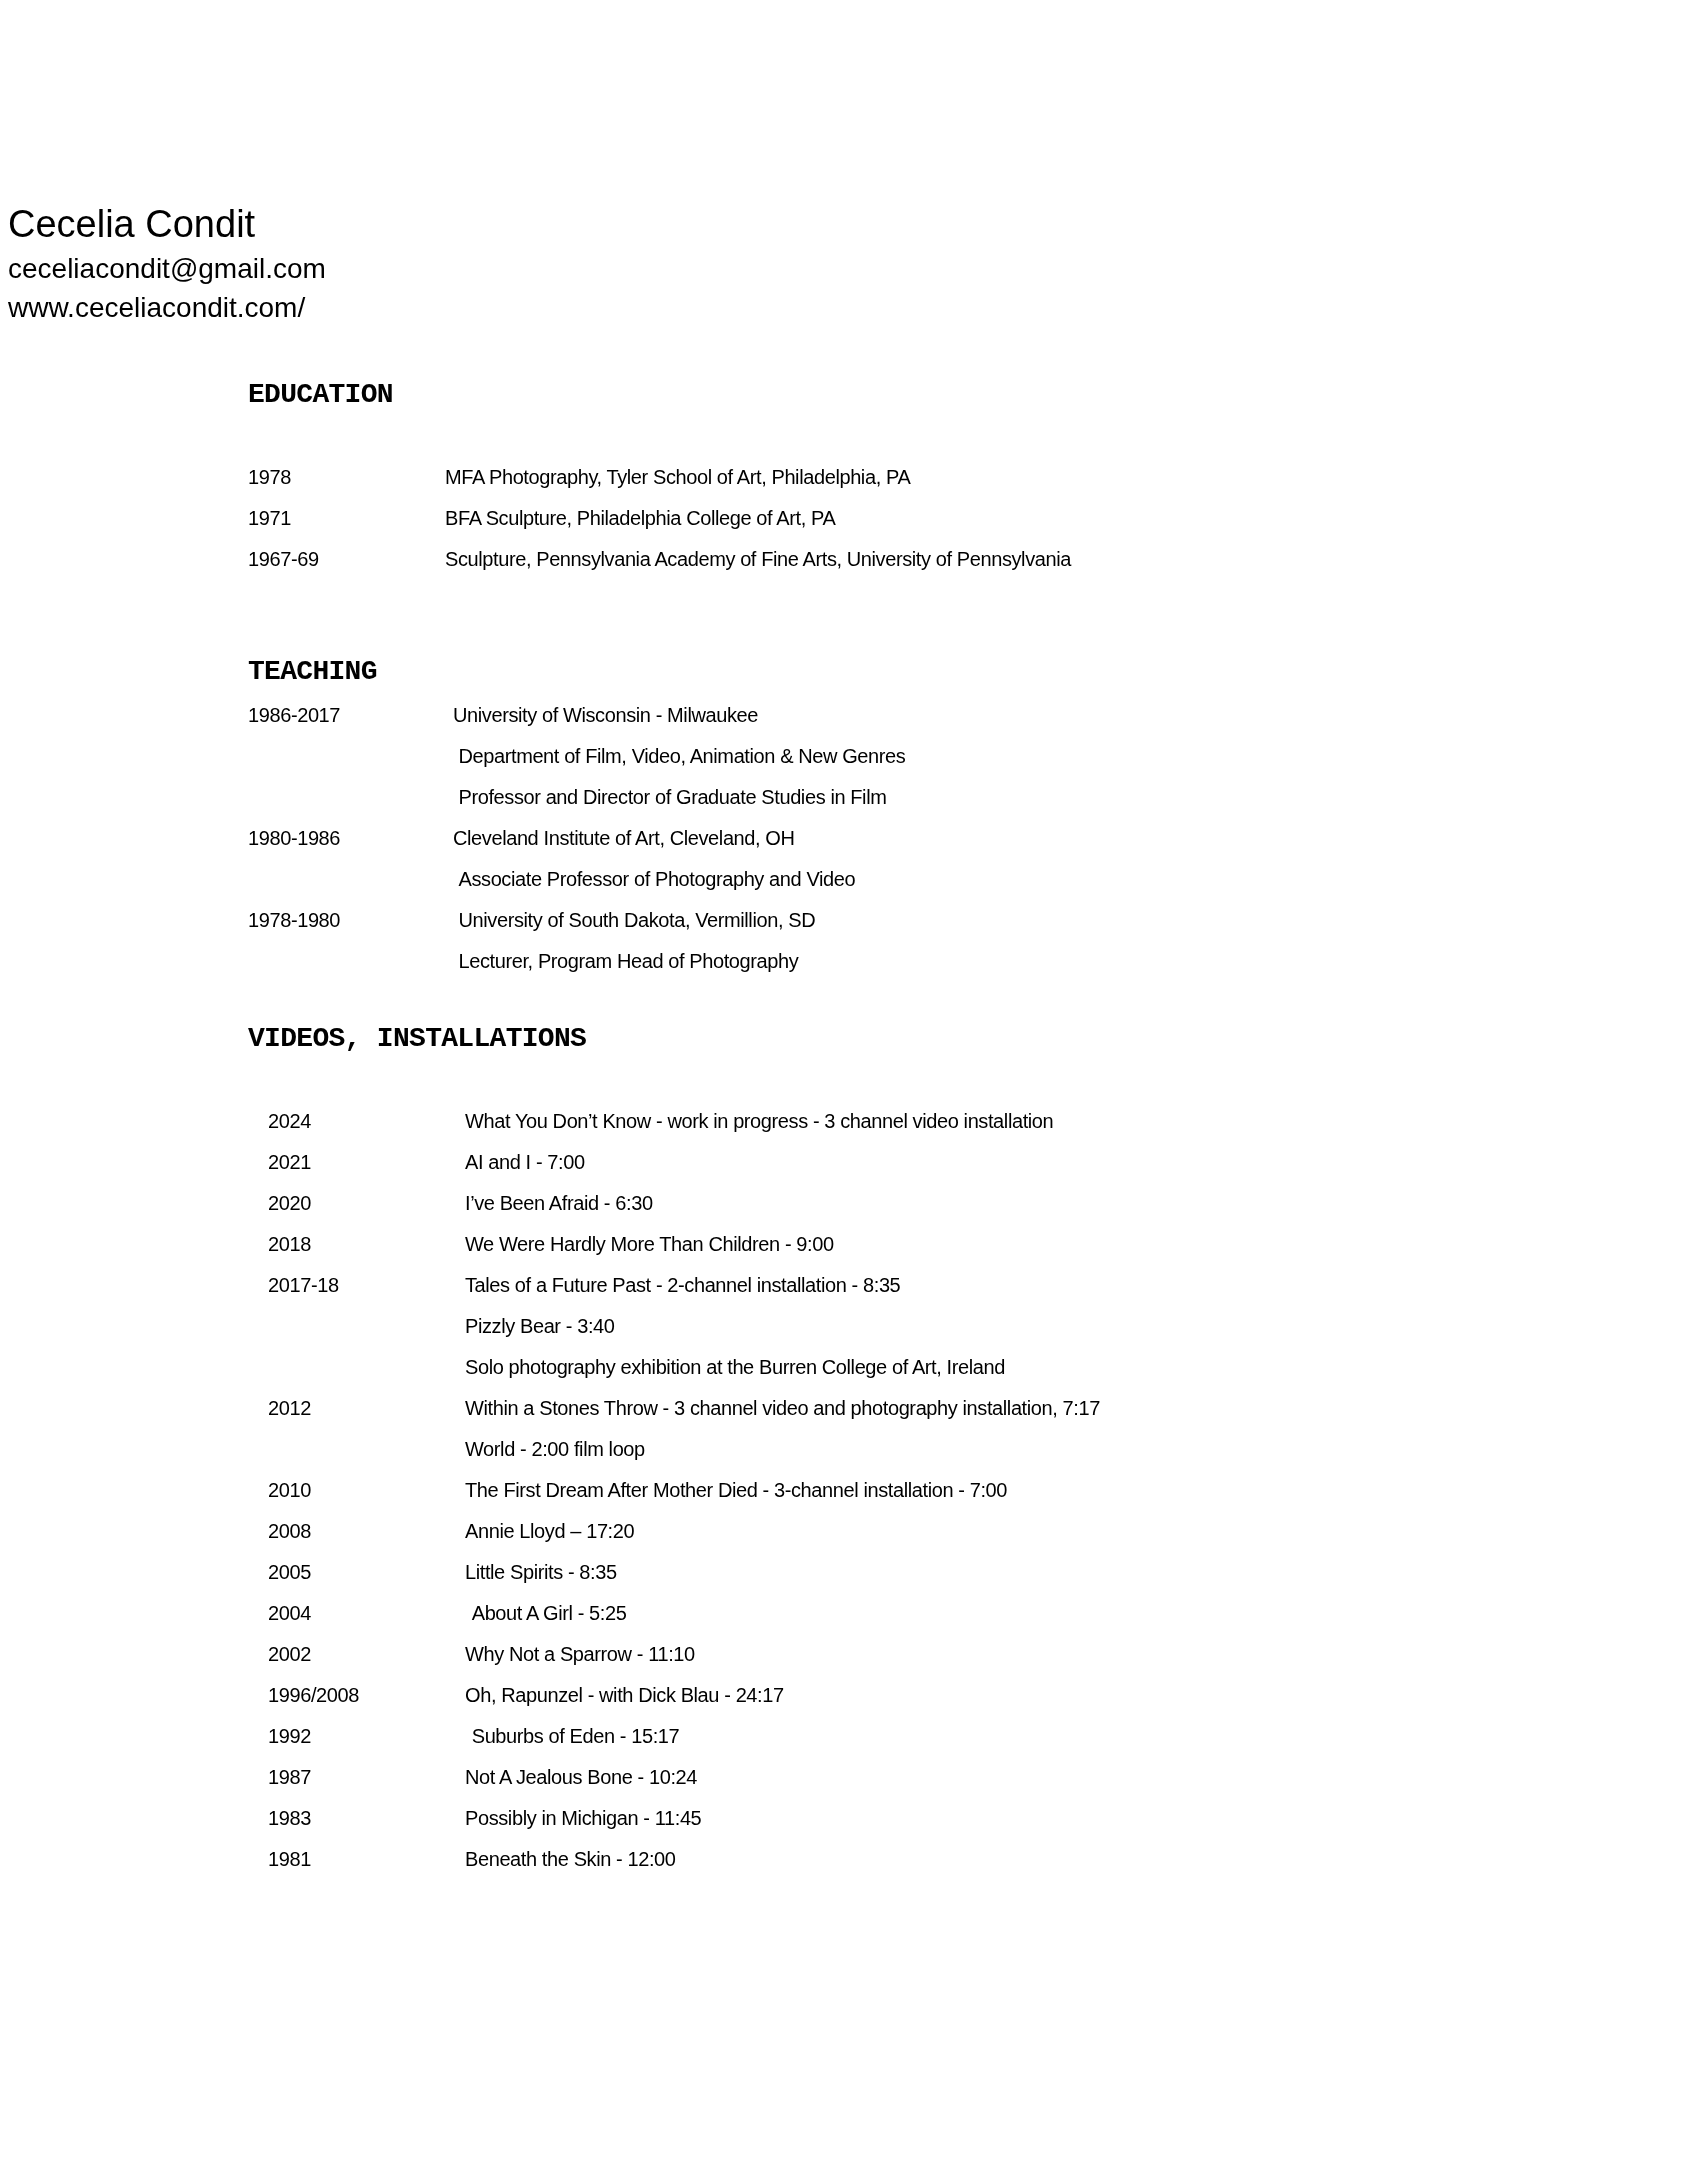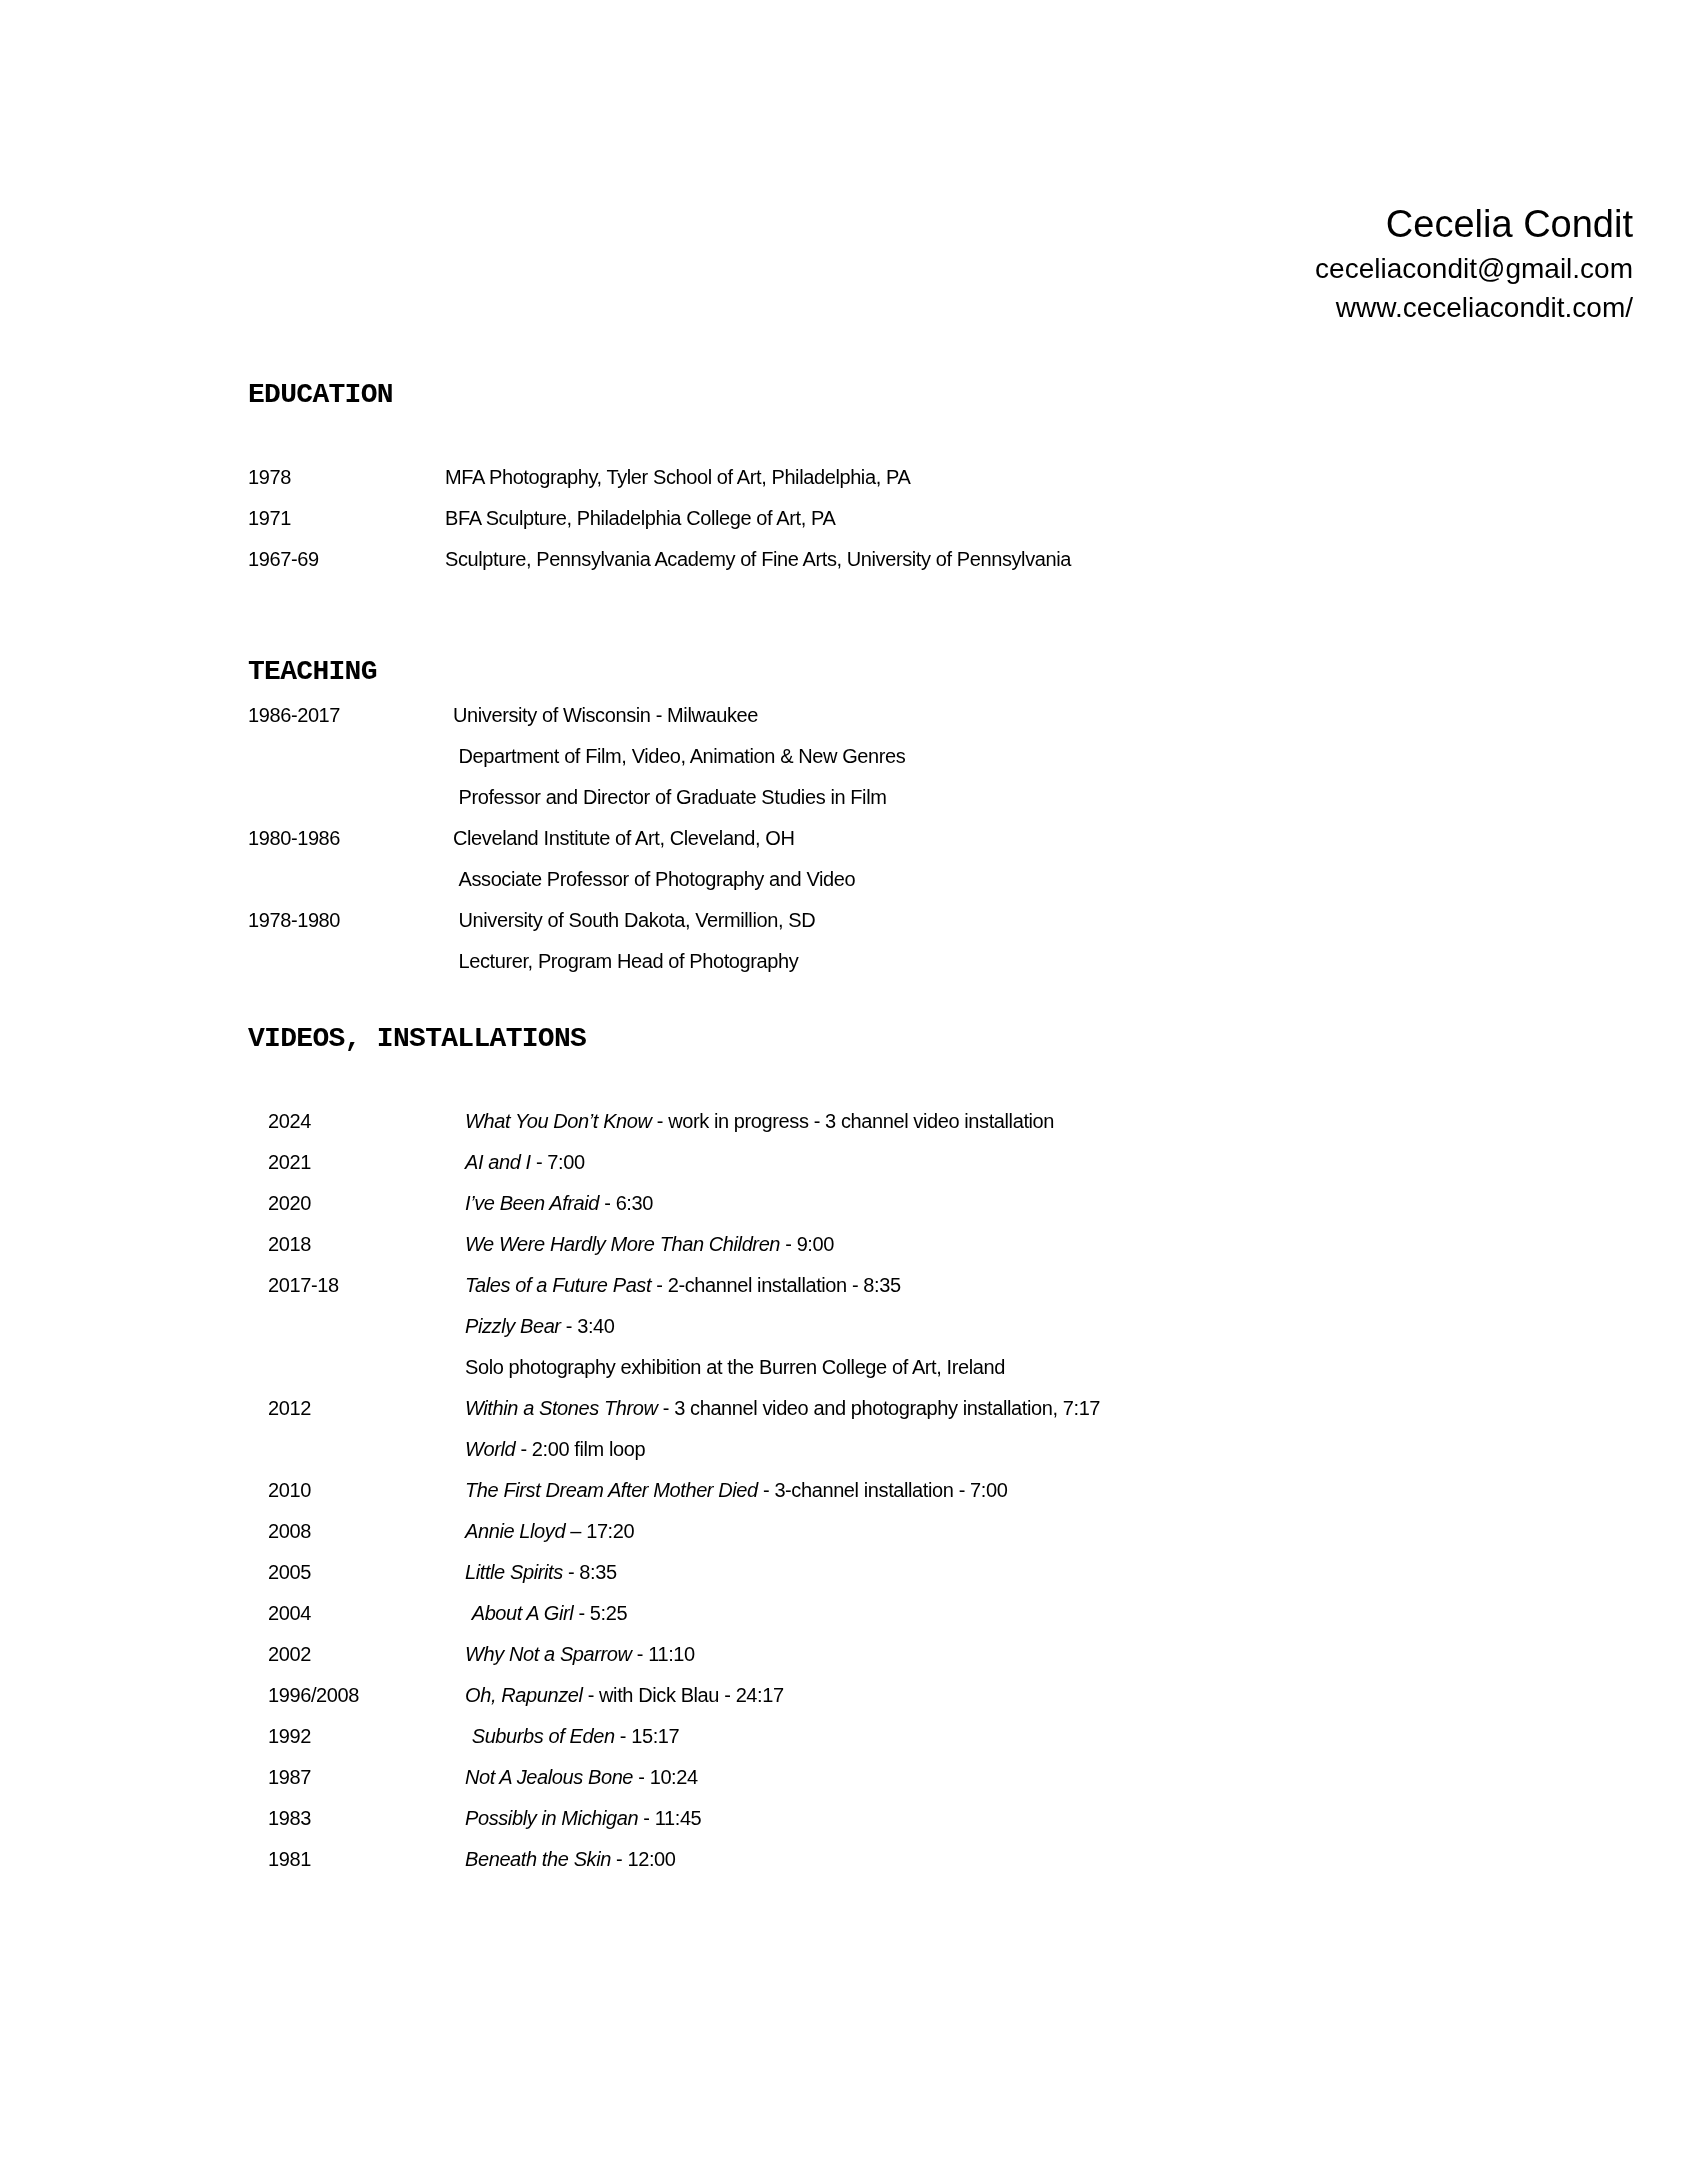--- a/index.html
+++ b/index.html
@@ -2,34 +2,34 @@
 <html style="font-size:10.8px"><head>
 <meta charset="utf-8">
 <style>
   html, body { margin: 0; padding: 0; background: #ffffff; }
   body {
     width: 1687px; height: 2183px; position: relative; overflow: hidden;
     font-family: "Liberation Sans", "DejaVu Sans", sans-serif;
     color: #000000;
   }
   .page { position: absolute; left: 0; top: 0; width: 1687px; height: 2183px; }
-  .header { position: absolute; top: 200px; left: 0; width: 1633px; text-align: right; }
+  .header { position: absolute; top: 200px; left: 8px; width: 1633px; text-align: left; }
   .name { font-size: 38px; line-height: 49px; letter-spacing: 0px; }
   .contact { font-size: 28px; line-height: 39px; }
   .section-title {
     position: absolute; left: 248px; font-size: 28px; font-weight: bold;
     letter-spacing: -0.7px; line-height: 40px; font-family: Liberation Mono, monospace;
   }
   .rows { position: absolute; left: 248px; width: 1350px; }
   .row { display: flex; height: 41px; align-items: flex-end; font-size: 20px; line-height: 40px; white-space: nowrap; letter-spacing: -0.4px; }
   .year { width: 197px; flex: none; }
   .desc { flex: none; }
   .desc.indent1 { padding-left: 8px; }
   .desc.indent2 { padding-left: 6.7px; }
-  .title { font-style: italic; }
+  .title { }
 </style>
 </head>
 <body>
 
 <div class="page">
 
   <div class="header">
     <div class="name">Cecelia Condit</div>
     <div class="contact">ceceliacondit@gmail.com</div>
     <div class="contact">www.ceceliacondit.com/</div>

